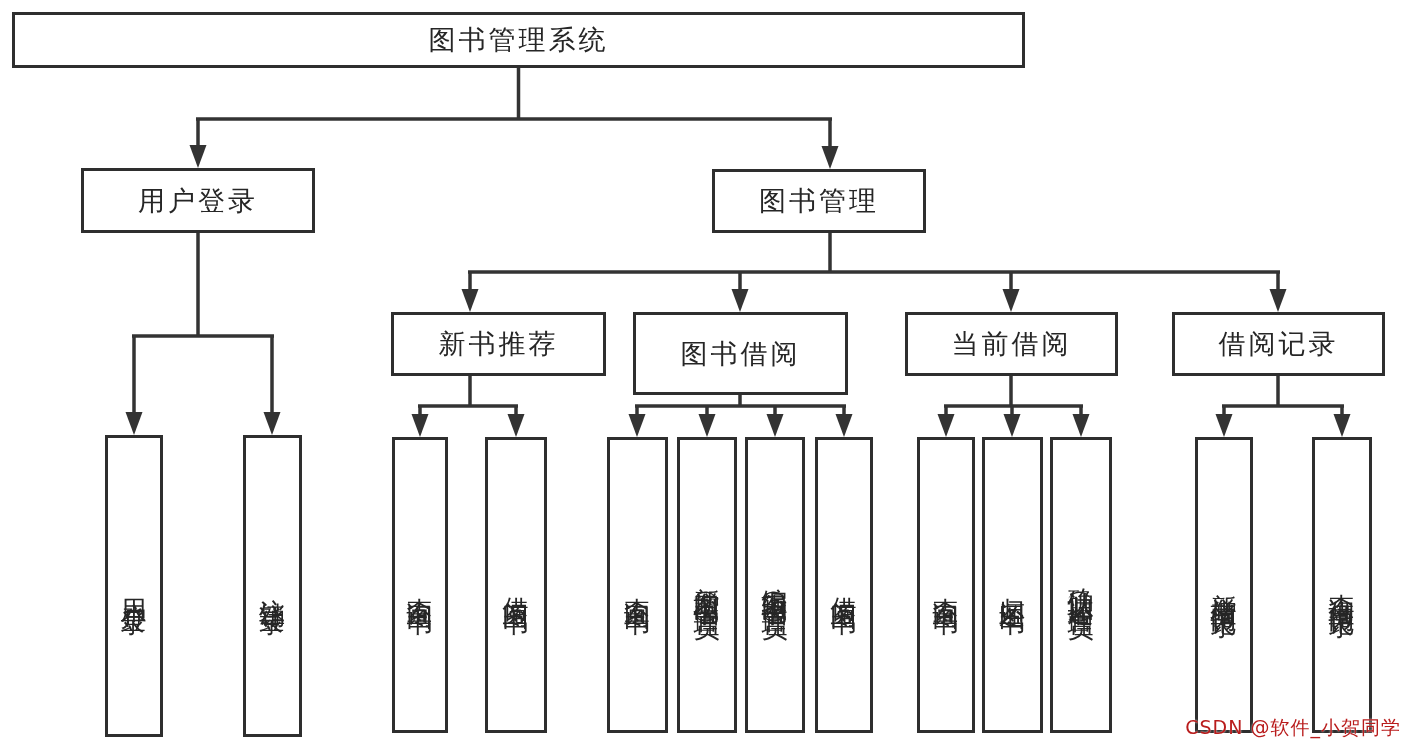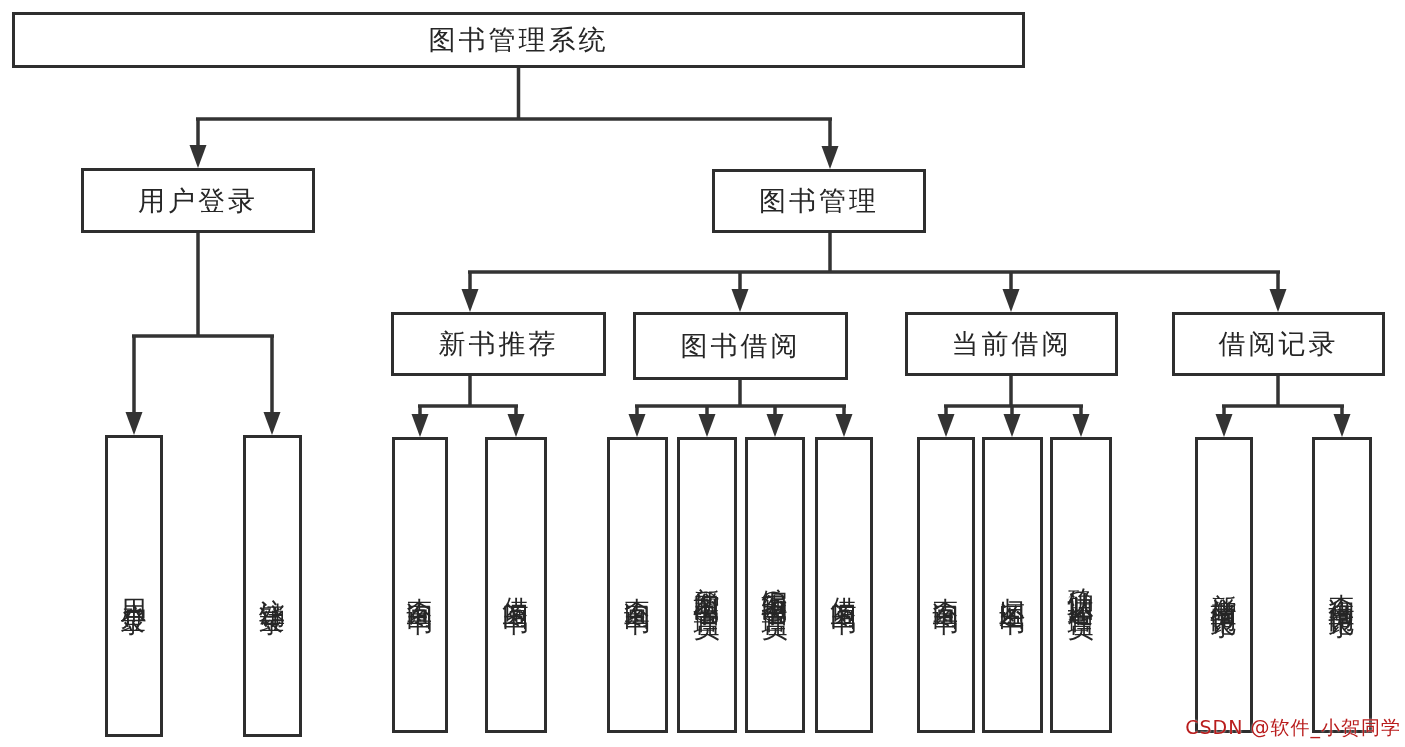--- a/index.html
+++ b/index.html
@@ -15,21 +15,21 @@
   .h-label{font-size:27px;letter-spacing:3px;white-space:nowrap;}
   .leaf .v-label{
     writing-mode:vertical-rl;text-orientation:mixed;
     font-size:26px;letter-spacing:4px;white-space:nowrap;line-height:1;
   }
   
   #box-root{left:12px;top:12px;width:1013px;height:56px;}
   #box-user{left:81px;top:168px;width:234px;height:65px;}
   #box-mgmt{left:712px;top:169px;width:214px;height:64px;}
   #box-newbook{left:363px;top:312px;width:215px;height:64px;margin-left:28px;}
-  #box-borrow{left:633px;top:312px;width:215px;height:68px;}
+  #box-borrow{left:633px;top:312px;width:215px;height:83px;}
   #box-current{left:905px;top:312px;width:213px;height:64px;}
   #box-records{left:1172px;top:312px;width:213px;height:64px;}
   #leaf-user-login{left:105px;top:435px;width:58px;height:302px;}
   #leaf-user-logout{left:243px;top:435px;width:59px;height:302px;}
   #leaf-nb-query{left:392px;top:437px;width:56px;height:296px;}
   #leaf-nb-borrow{left:485px;top:437px;width:62px;height:296px;}
   #leaf-bw-query{left:607px;top:437px;width:61px;height:296px;}
   #leaf-bw-add{left:677px;top:437px;width:60px;height:296px;}
   #leaf-bw-edit{left:745px;top:437px;width:60px;height:296px;}
   #leaf-bw-borrow{left:815px;top:437px;width:58px;height:296px;}

